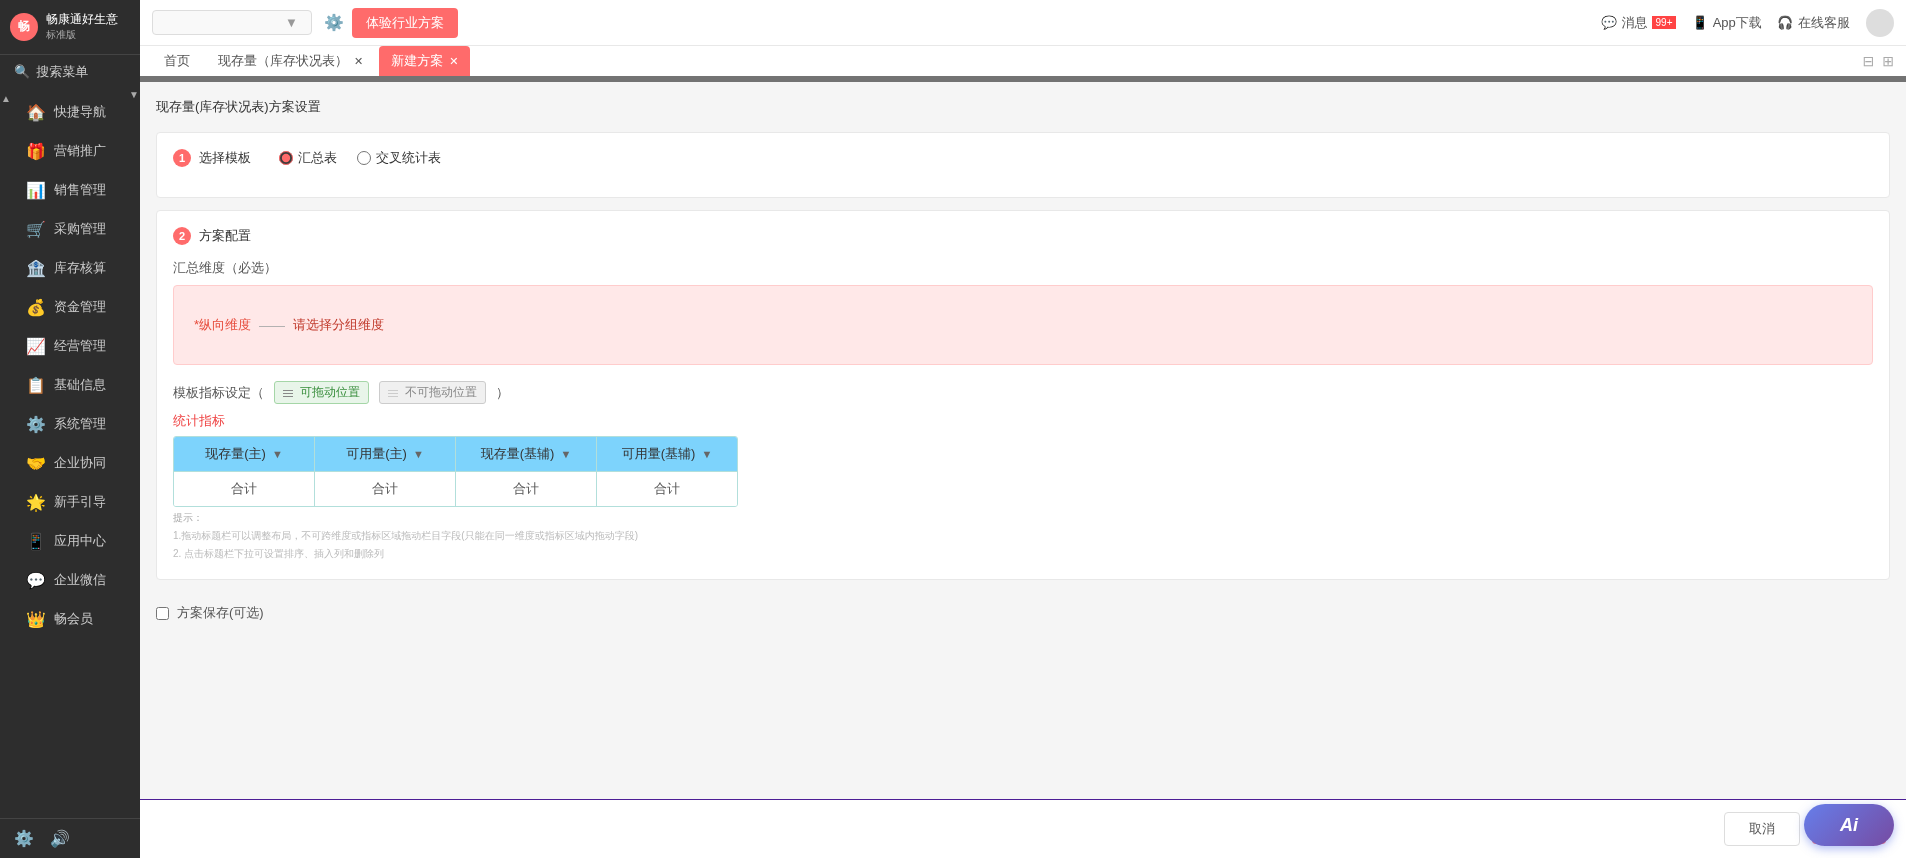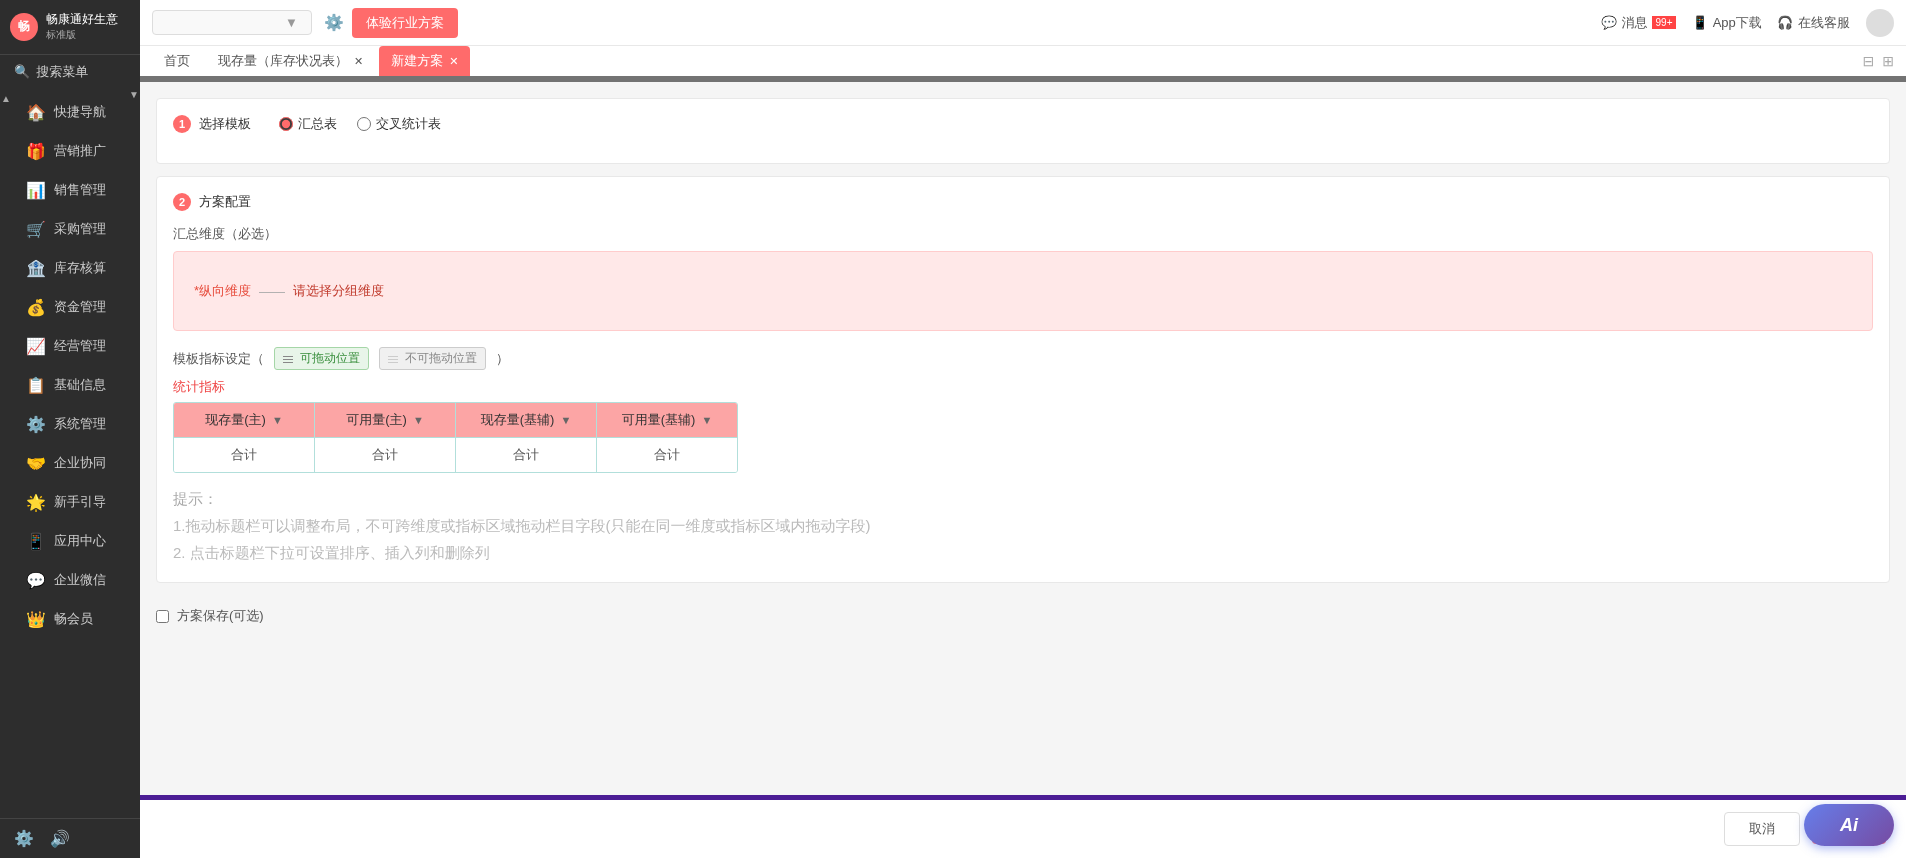--- a/index.html
+++ b/index.html
@@ -180,50 +180,50 @@
 
     .stat-label { color: #ef4444; font-size: 13px; margin-bottom: 6px; font-weight: 500; }
     .stat-col {
       display: flex; flex-direction: column;
       border-right: 1px solid #b2dfdb;
     }
     .stat-col:last-child { border-right: none; }
     .stat-col-header {
       display: flex; align-items: center; justify-content: center;
       padding: 8px 20px; gap: 6px;
-      background: #fca5a5;
+      background: #7dd3fc;
       border-bottom: 1px solid #b2dfdb;
       font-size: 13px; color: #333; white-space: nowrap;
       min-width: 140px;
     }
     .stat-col-header .chevron { color: #666; font-size: 11px; cursor: pointer; }
     .stat-col-body {
       padding: 8px 20px;
       text-align: center;
       font-size: 13px; color: #555;
       background: #fff;
       min-width: 140px;
     }
 
     .tips {
-      font-size: 15px; color: #bbb; margin-top: 12px; line-height: 1.8;
+      font-size: 10px; color: #bbb; margin-top: 2px; line-height: 1.8;
     }
     .tips-title { color: #aaa; }
 
     .save-row {
       display: flex; align-items: center; gap: 8px;
       margin-top: 24px;
     }
     .checkbox-save { accent-color: #aaa; }
     .save-label { font-size: 13px; color: #555; }
 
     
     .footer-bar {
       background: #fff;
-      border-top: 5px solid #4c1d95;
+      border-top: 1px solid #4c1d95;
       padding: 12px 20px;
       display: flex; justify-content: flex-end; gap: 12px;
       align-items: flex-start;
     }
     .btn-cancel {
       background: #fff; border: 1px solid #ddd; border-radius: 4px;
       padding: 7px 24px; font-size: 13px; cursor: pointer; color: #555;
     }
     .btn-query {
       background: #ff6b6b; color: #fff; border: none; border-radius: 4px;
@@ -375,20 +375,21 @@
       <span class="tab-close">✕</span>
     </div>
     <div style="margin-left:auto; display:flex; gap:8px;">
       <span style="cursor:pointer; font-size:14px; color:#aaa;">⊟</span>
       <span style="cursor:pointer; font-size:14px; color:#aaa;">⊞</span>
     </div>
   </div>
 
   <div class="content">
 
+    <div class="page-title">现存量(库存状况表)方案设置</div>
 
     <div class="section-card">
       <div class="section-header">
         <div class="step-badge">1</div>
         <span class="section-title">选择模板</span>
         <div class="radio-group" style="margin-left:20px;">
           <label class="radio-label">
             <input type="radio" name="template" class="radio-input" checked="" style="">
             <span>汇总表</span>
           </label>

